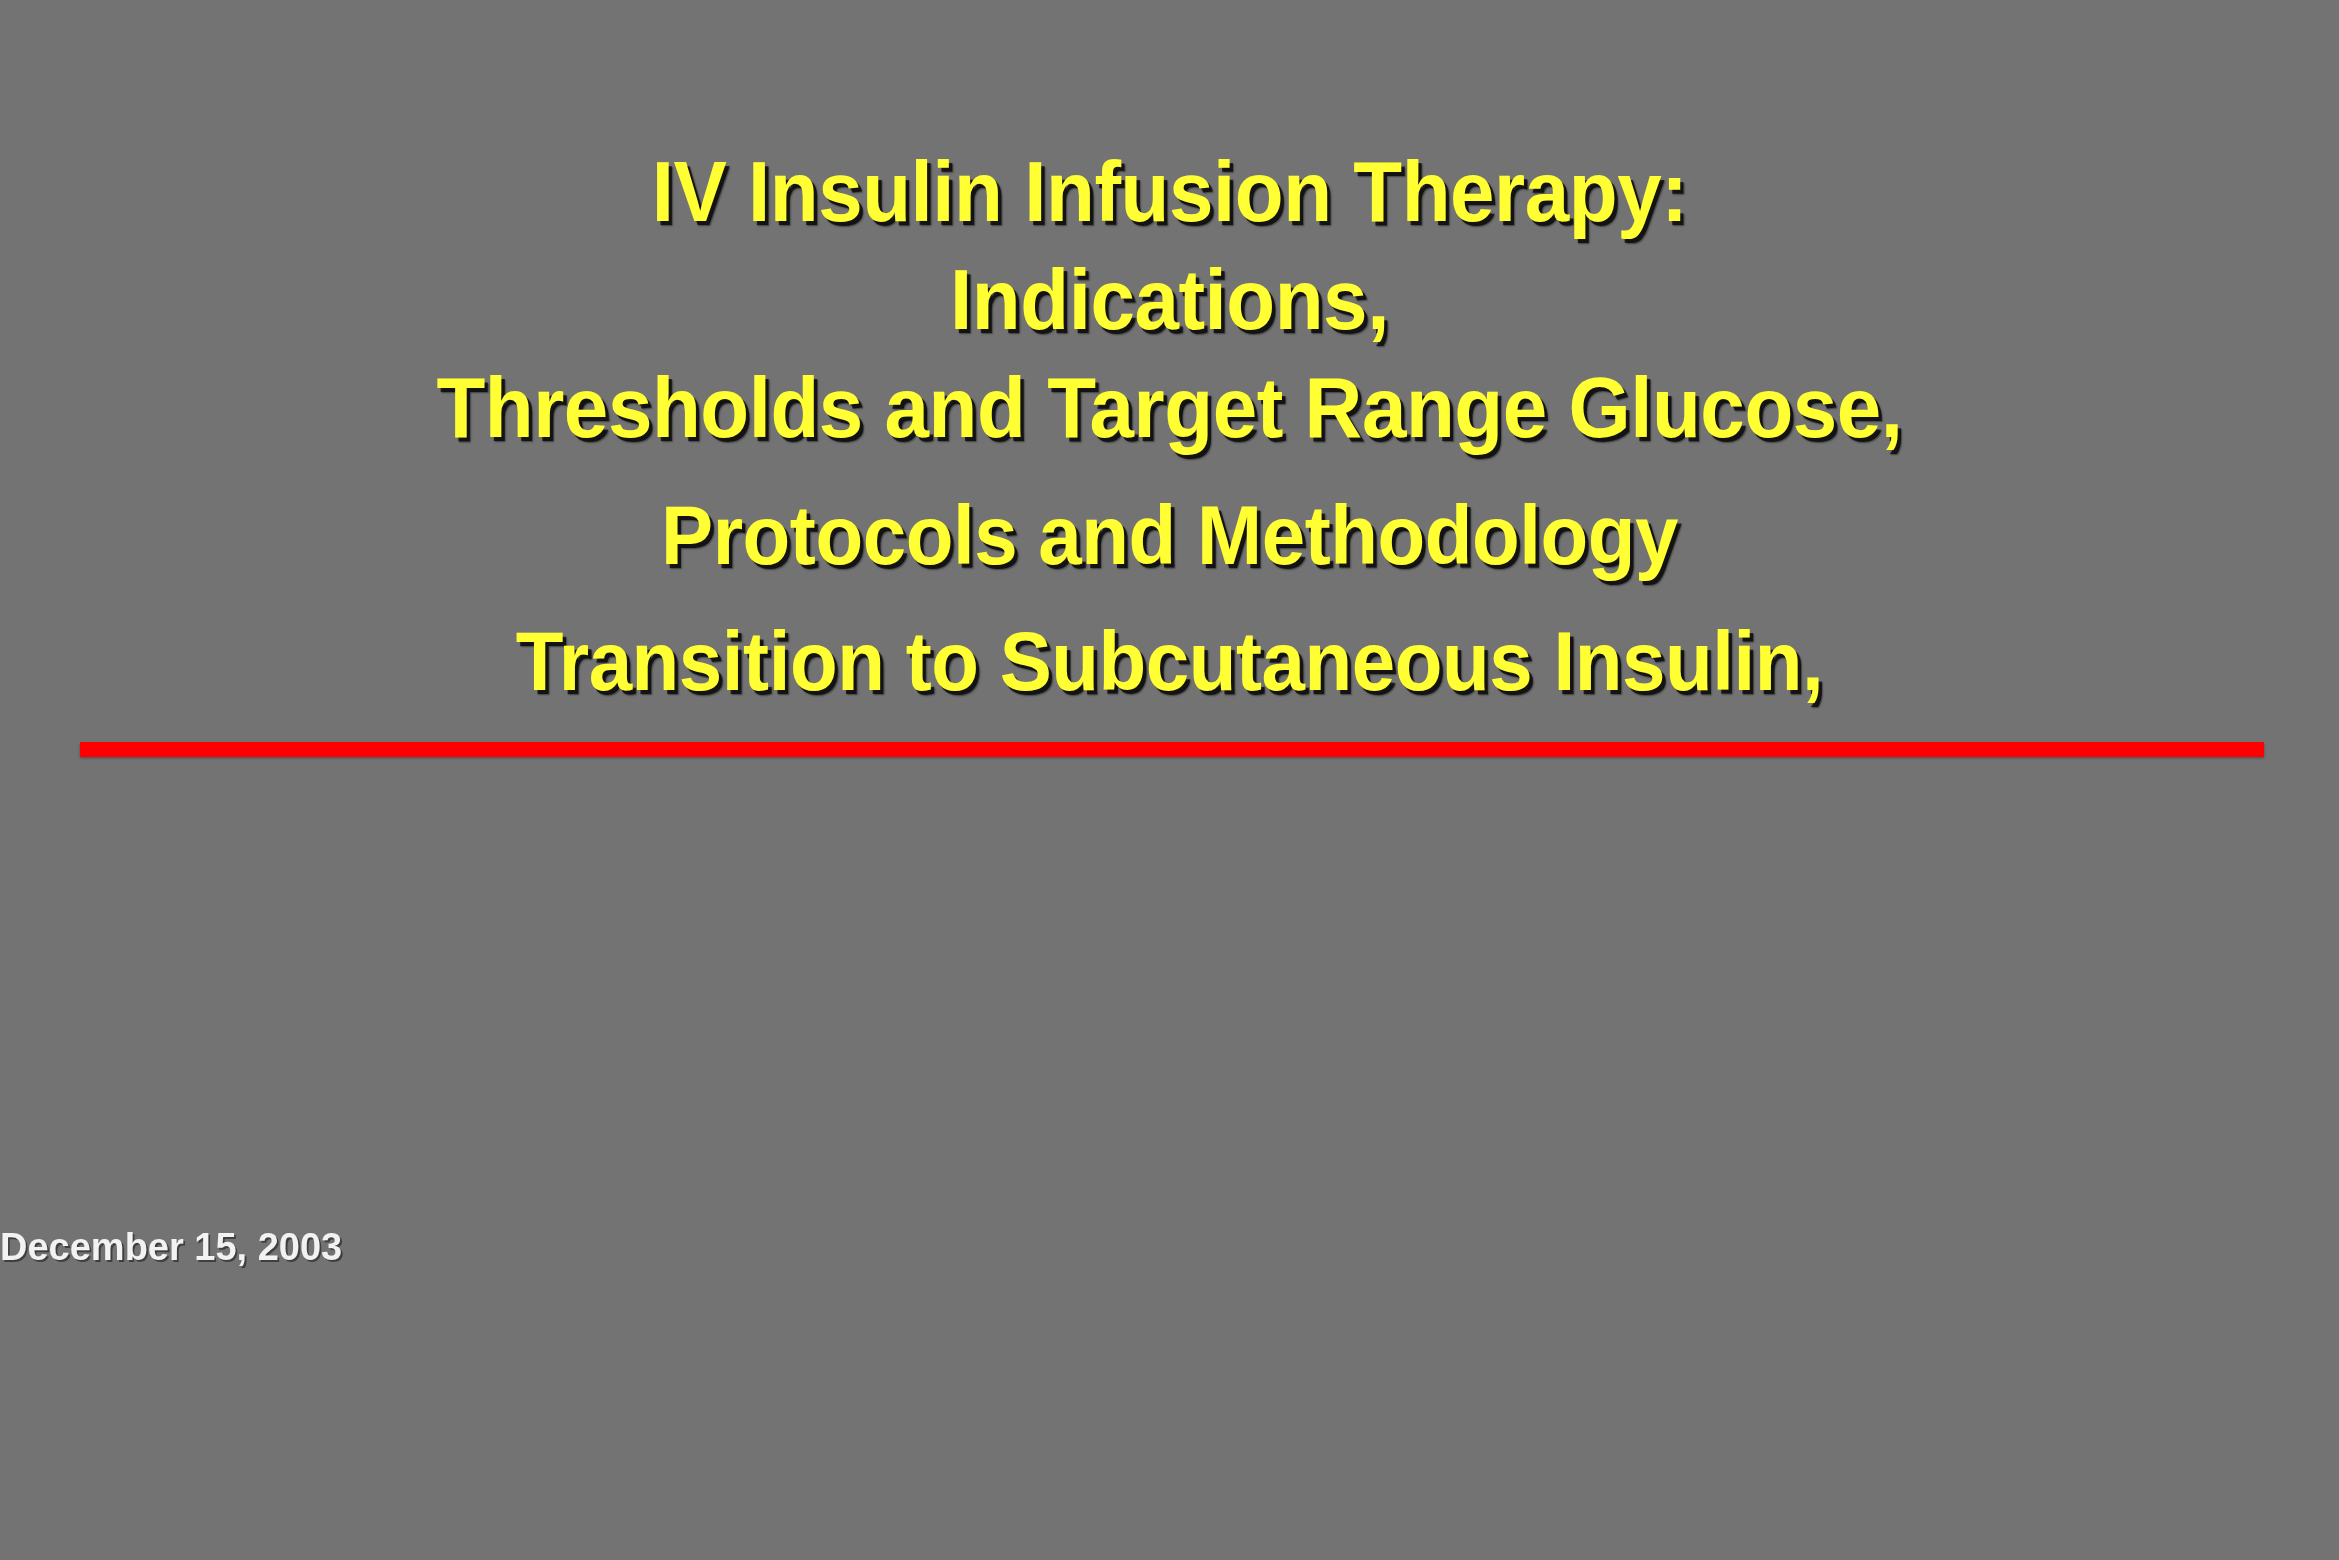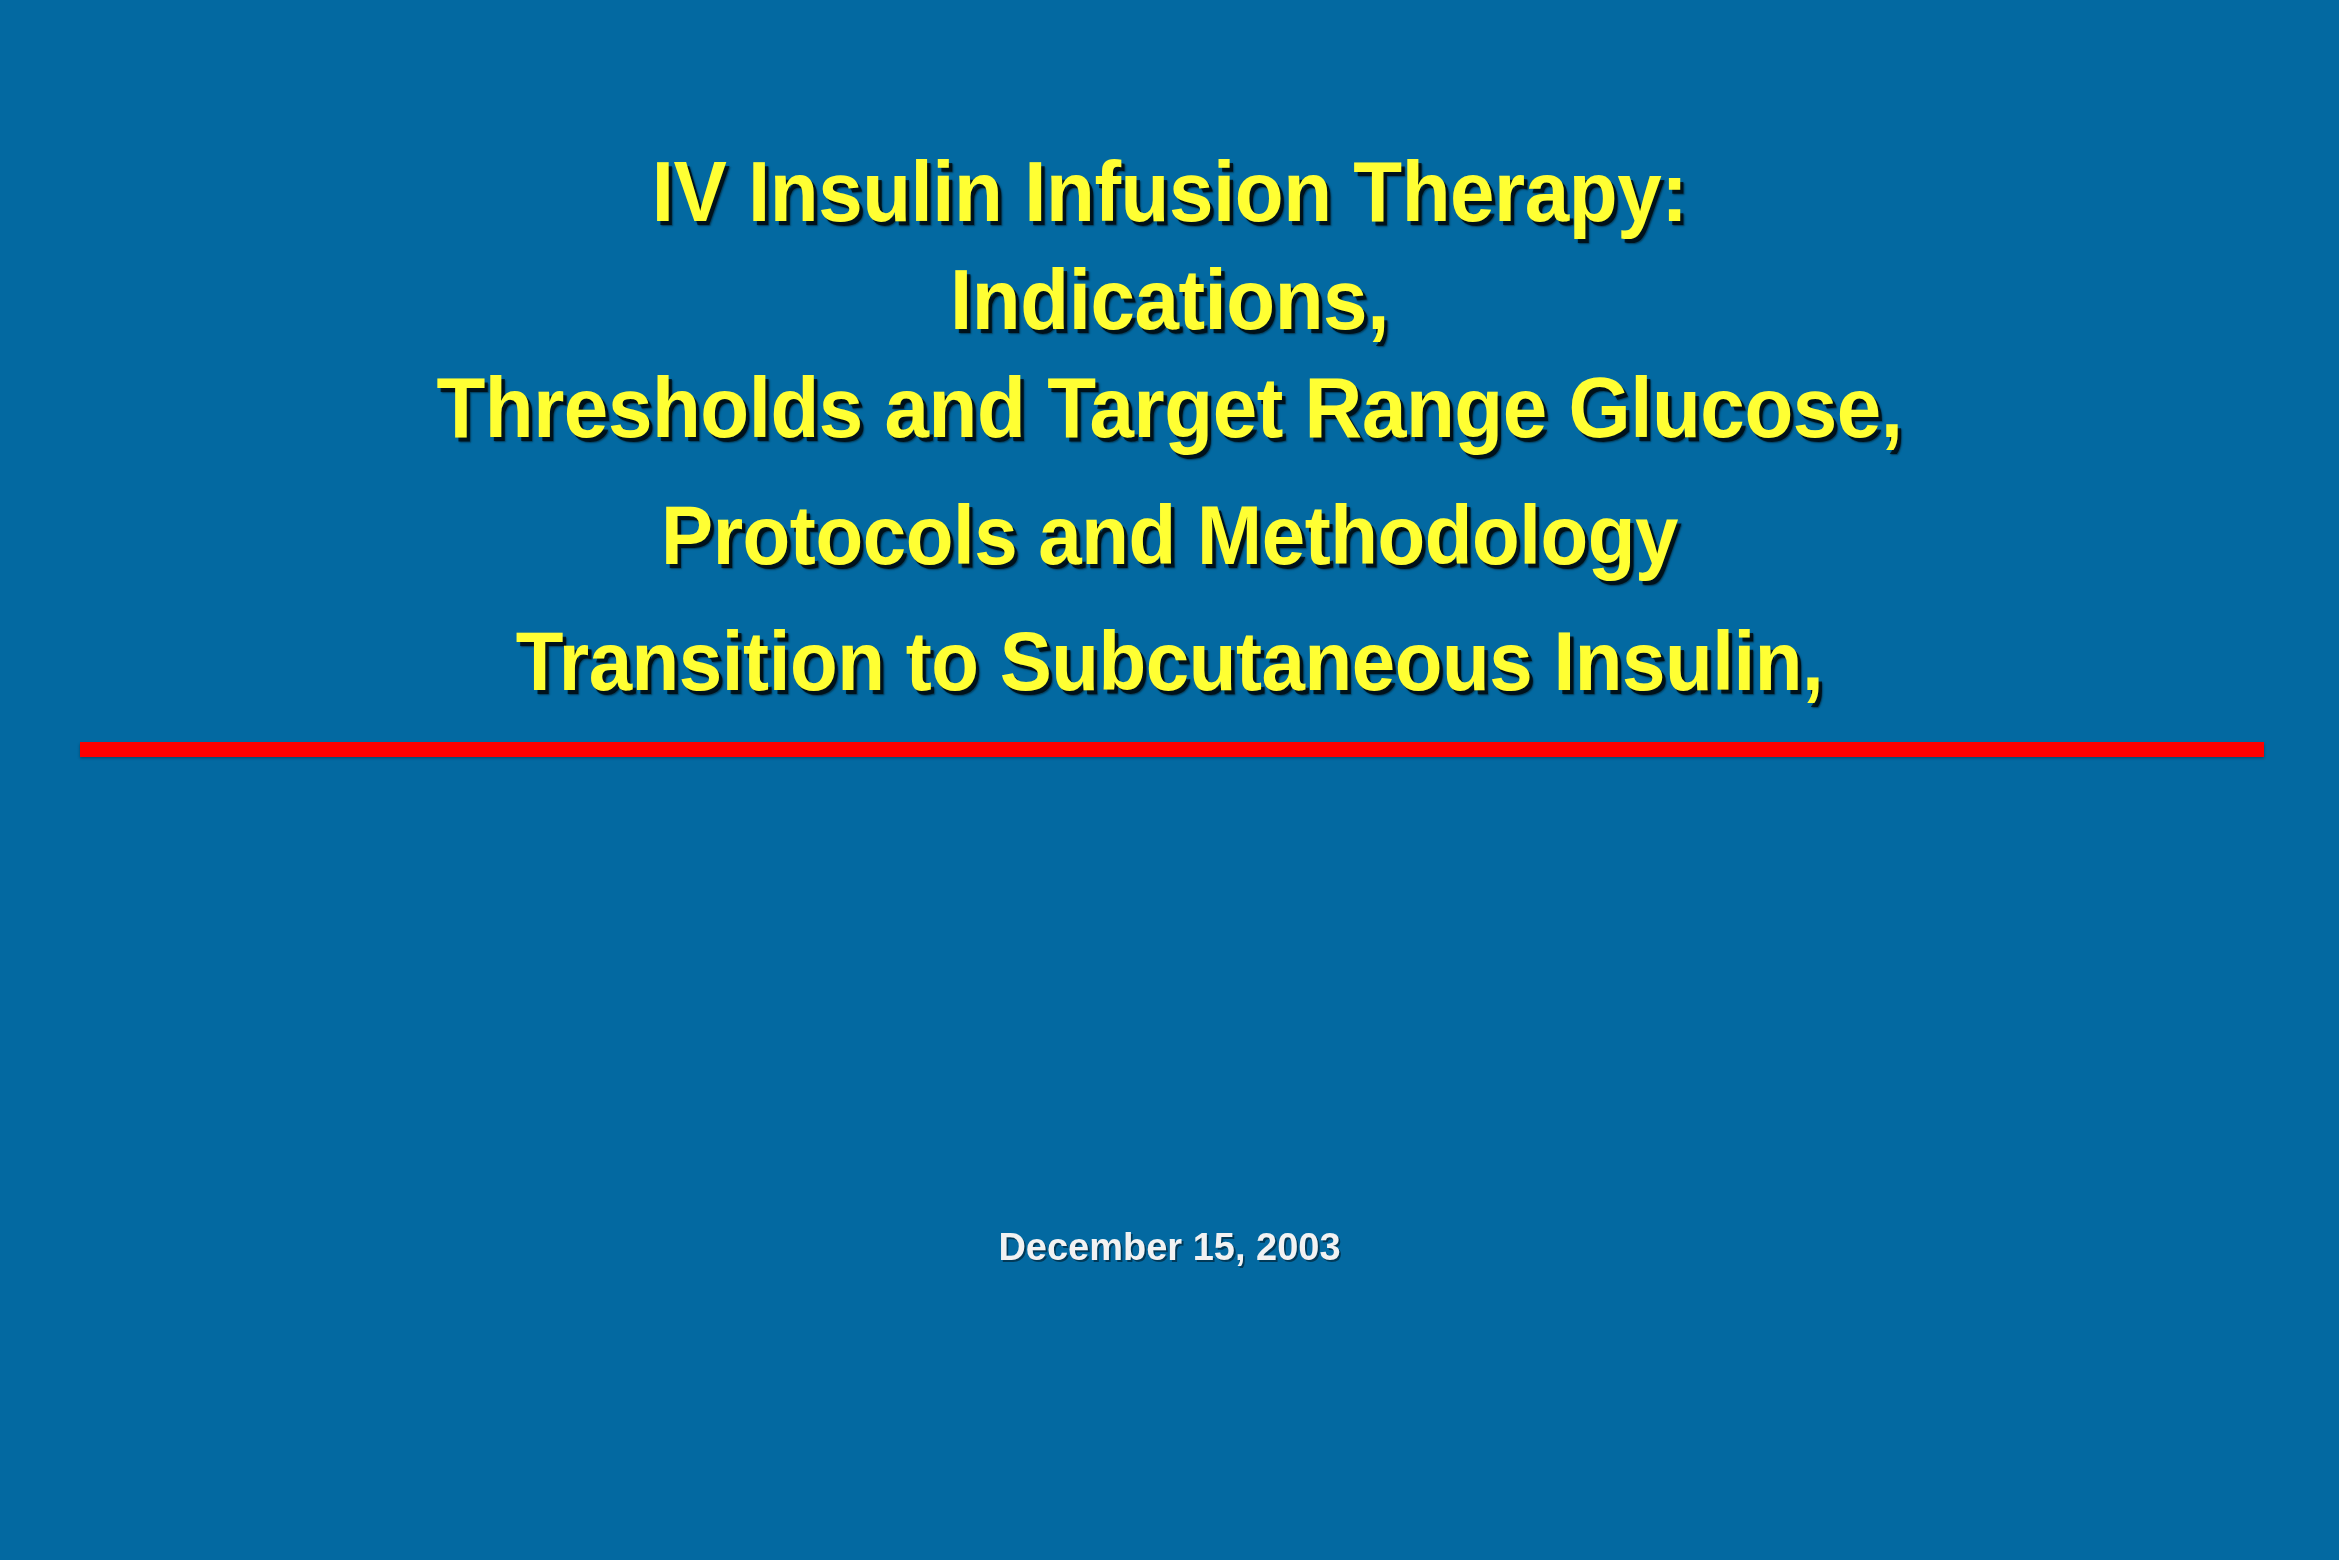--- a/index.html
+++ b/index.html
@@ -4,21 +4,21 @@
 <style>
   html, body {
     margin: 0;
     padding: 0;
     background: #000080;
   }
   #slide {
     position: relative;
     width: 2339px;
     height: 1561px;
-    background: #0369a1;
+    background: #737373;
     overflow: hidden;
     font-family: "Liberation Sans", "DejaVu Sans", sans-serif;
   }
 
   
   #title-block {
     position: absolute;
     left: 0;
     top: 137px;
     width: 2339px;
@@ -76,21 +76,21 @@
     transform: scaleX(0.97);
     transform-origin: center center;
   }
 
   
   #date-line {
     position: absolute;
     left: 0;
     top: 1224px;
     width: 2339px;
-    text-align: center;
+    text-align: left;
     color: #f2f2f2;
     font-weight: bold;
     font-size: 38px;
     line-height: 46px;
     white-space: nowrap;
     text-shadow: 1.8px 1.8px 0 rgba(0,0,0,0.45);
   }
 </style>
 </head>
 <body>

